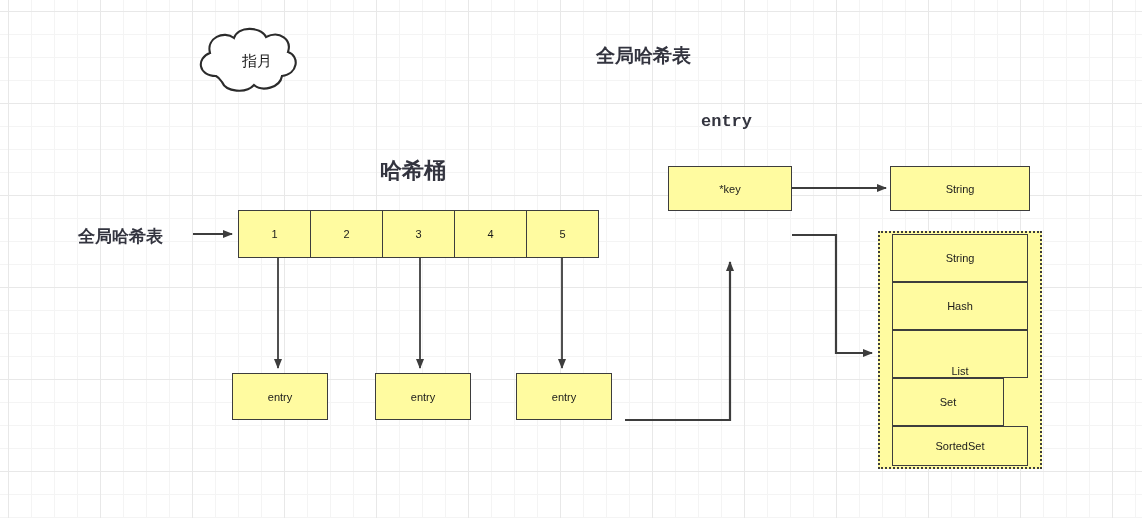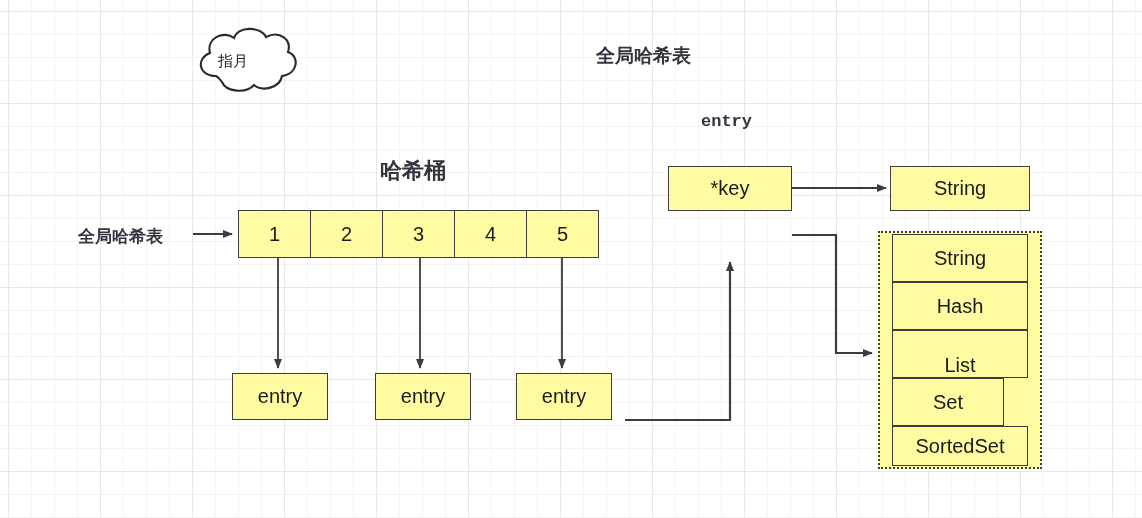--- a/index.html
+++ b/index.html
@@ -24,21 +24,21 @@
   }
   .node {
     position: absolute;
     background: #fffba0;
     border: 1.6px solid #3d3d3d;
     box-sizing: border-box;
     display: flex;
     align-items: center;
     justify-content: center;
     color: #1b1b1b;
-    font-size: 20px;
+    font-size: 11px;
     font-family: "Liberation Sans", sans-serif;
     white-space: nowrap;
   }
   .label {
     position: absolute;
     font-weight: bold;
     color: #33343f;
     white-space: nowrap;
     font-family: Liberation Mono, monospace;
   }
@@ -55,20 +55,21 @@
     width: 1142px;
     height: 518px;
     pointer-events: none;
   }
   .cloud-text {
     position: absolute;
     font-size: 15px;
     color: #1b1b1b;
     white-space: nowrap;
     font-family: "DejaVu Sans", sans-serif;
+    margin-left: 24px;
   }
 </style>
 </head>
 <body>
 
 <div id="canvas">
 
   <svg class="edges" viewBox="0 0 1142 518">
     <defs>
       <marker id="ah" markerWidth="10" markerHeight="8" refX="9" refY="4" orient="auto" markerUnits="userSpaceOnUse">

